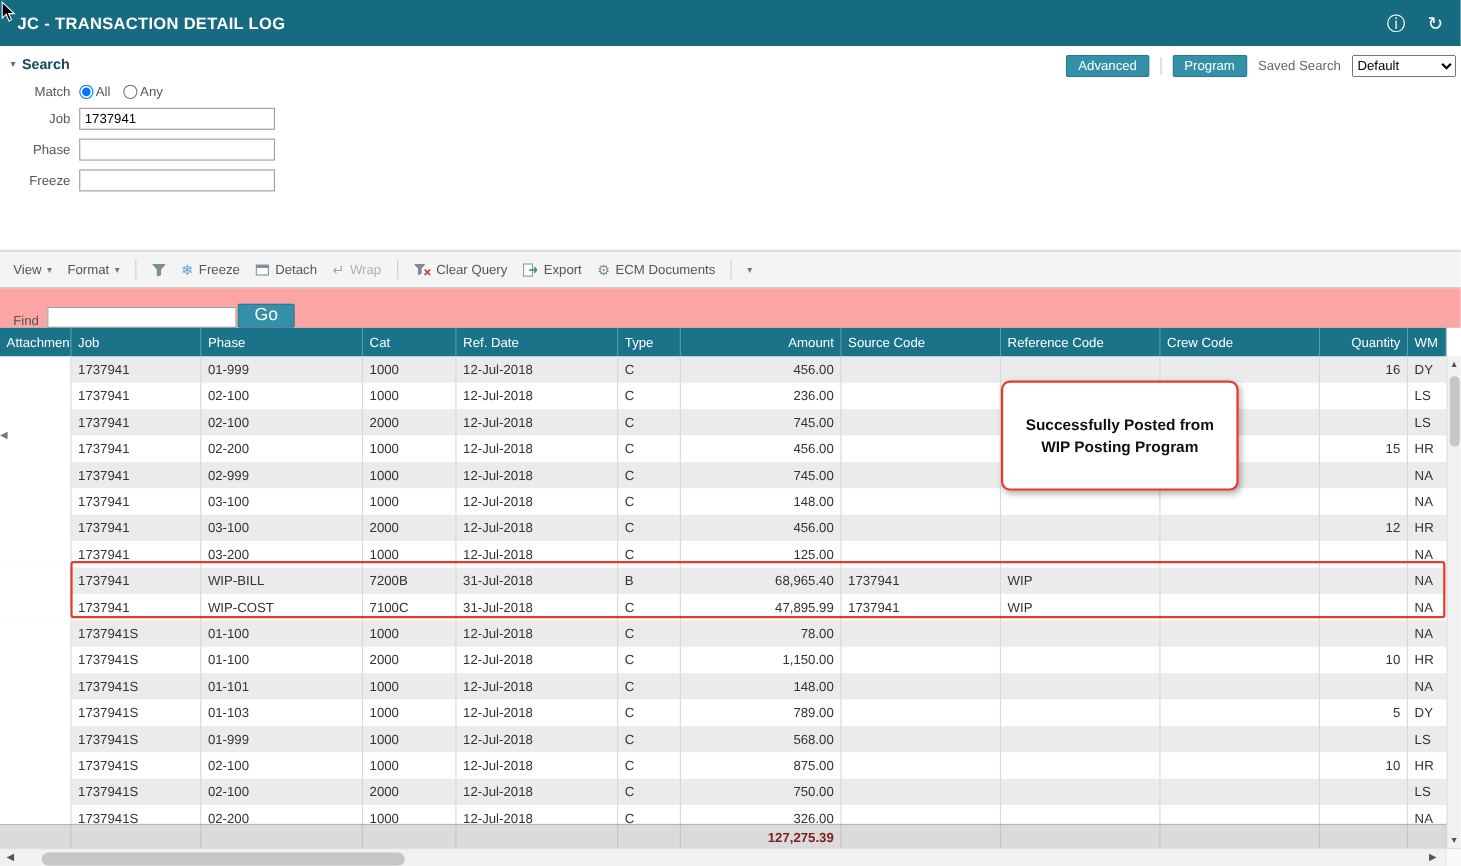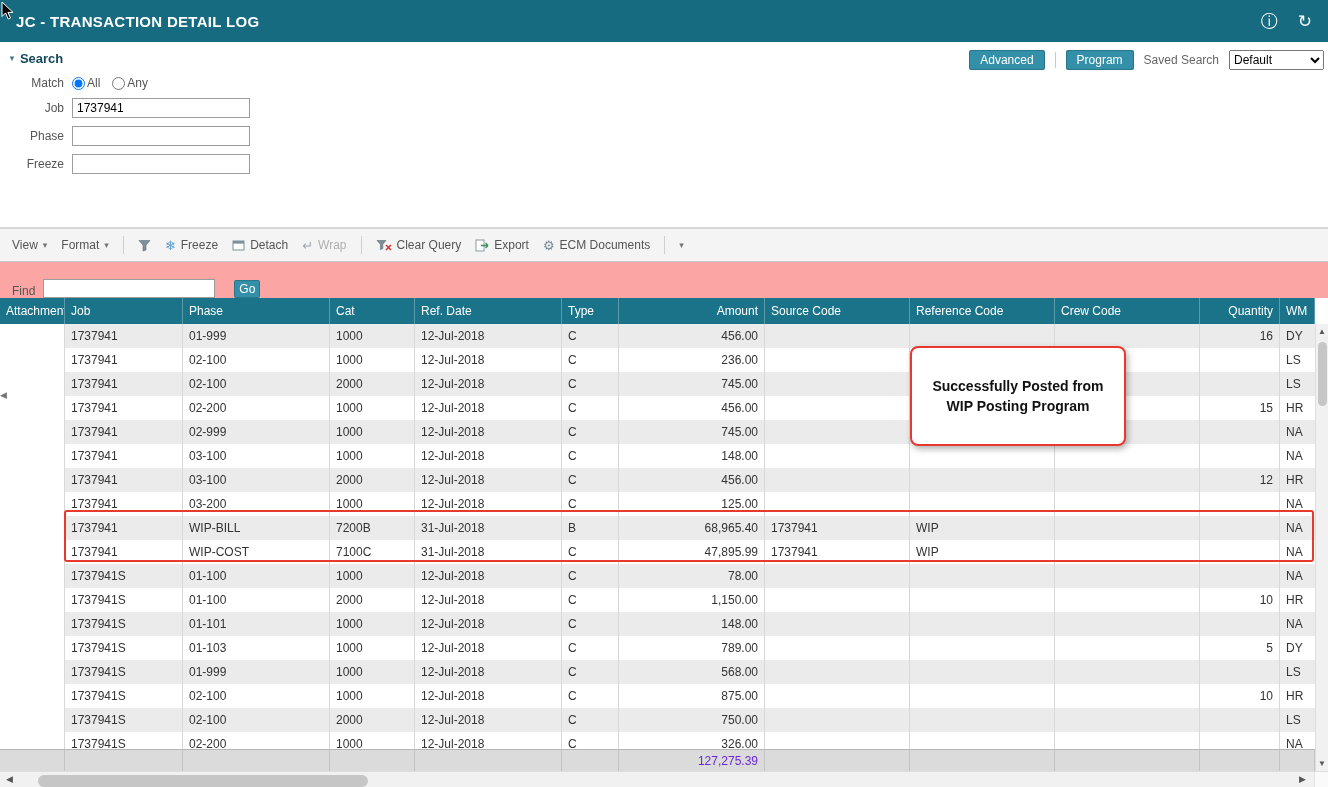--- a/index.html
+++ b/index.html
@@ -37,33 +37,33 @@
   .toolbar .tsep{width:1px;height:18px;background:#cfcfcf}
   .tico{display:inline-flex;align-items:center;line-height:1}
   .ico-freeze{color:#5b9bd5;font-size:13px}
   .ico-wrap{color:#9aa7ae;font-size:13px}
   .ico-ecm{color:#7a8a94;font-size:13px}
 
   
   .findbar{height:36px;display:flex;align-items:flex-end;padding:0 12px;background:#fca5a5}
   .findbar label{margin-right:8px;color:#555}
   .findbar input{width:172px;height:19px;border:1px solid #9c9c9c;padding:0 4px;font-size:12px;font-family:"Liberation Sans",sans-serif}
-  .findbar .gobtn{margin-left:19px;padding:1px 4px;font-size:12px}
+  .findbar .gobtn{margin-left:1px;padding:1px 14px;font-size:16px}
 
   
   .grid-wrap{position:relative;height:473px}
   .grid-header{display:flex;height:26px;width:1315px;background:var(--header-bg,#1b7389);color:#fff}
   .grid-header .cell{border-right:1px solid rgba(255,255,255,.28);cursor:pointer}
   .grid-body{height:425px;width:1315px;overflow:hidden}
   .grid-row{display:flex;height:24px;background:#fff;cursor:default}
   .grid-row.alt{background:var(--row-alt-bg,#ebebeb)}
   .grid-row .c0{background:#fff}
   .grid-total{display:flex;height:22px;width:1315px;background:#dbdbdb;border-top:1px solid #b5b5b5}
   .grid-total .cell{border-right:1px solid #c3c3c3}
-  .grid-total .c6{font-weight:normal;color:#6d28d9}
+  .grid-total .c6{font-weight:bold;color:#7f1d1d}
   .cell{flex:none;display:flex;align-items:center;height:100%;padding:0 6px;overflow:hidden;white-space:nowrap;border-right:1px solid #d8d8d8;font-size:12px}
   .c0{width:65px}.c1{width:118px}.c2{width:147px}.c3{width:85px}.c4{width:147px}.c5{width:57px}
   .c6{width:146px;justify-content:flex-end}.c7{width:145px}.c8{width:145px}.c9{width:145px}
   .c10{width:80px;justify-content:flex-end}.c11{width:35px;border-right:none}
 
   
   .vscroll{position:absolute;top:26px;bottom:0;right:0;width:13px;background:#f1f1f1;border-left:1px solid #ddd}
   .vscroll .arr{position:absolute;left:0;width:100%;text-align:center;font-size:8px;color:#555;cursor:pointer}
   .vscroll .arr.up{top:3px}
   .vscroll .arr.down{bottom:3px}

